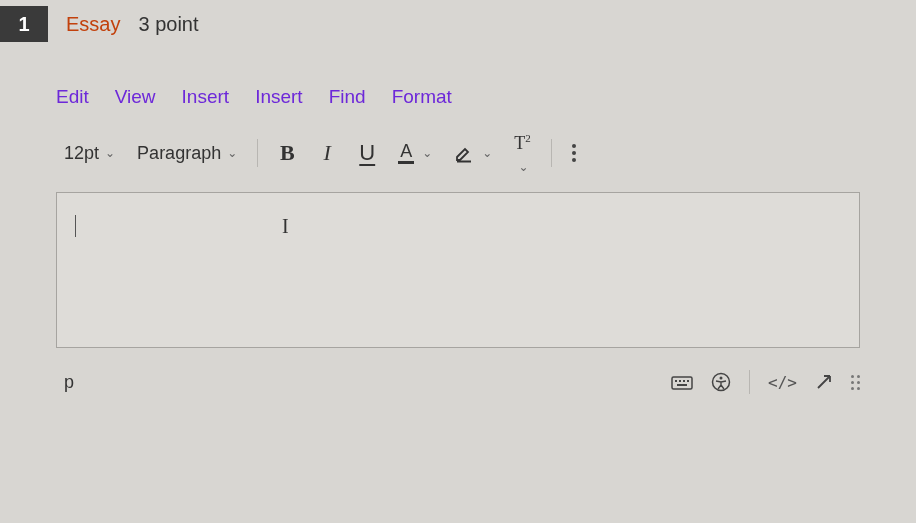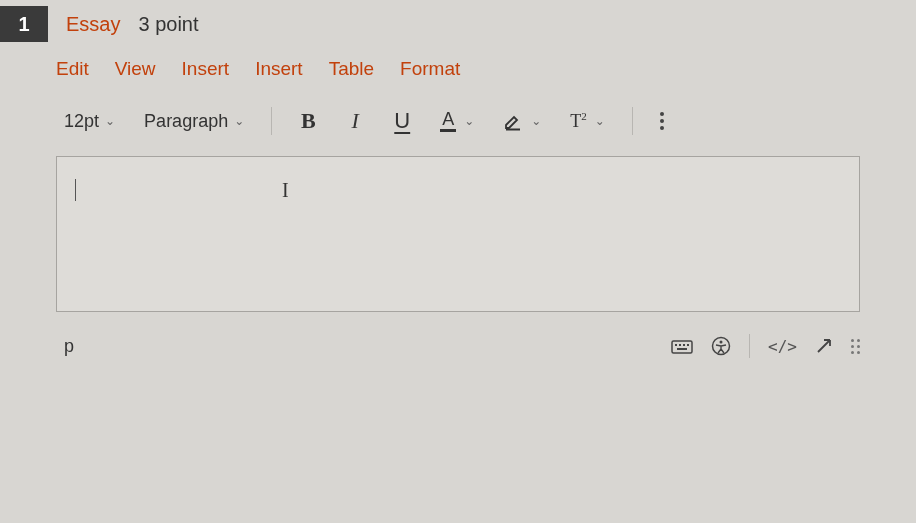--- a/index.html
+++ b/index.html
@@ -35,27 +35,28 @@
       font-size: 24px;
       font-weight: 500;
       color: #1a1a1a;
       padding: 8px 36px 16px 36px;
     }
     .menubar {
       display: flex;
       gap: 26px;
       padding: 6px 56px 14px 56px;
       font-size: 19px;
-      color: #c2410c;
+      color: #6d28d9;
+      margin-top: 28px;
     }
     .menubar > div { cursor: pointer; }
     .toolbar {
       display: flex;
       align-items: center;
-      gap: 13px;
+      gap: 6px;
       padding: 10px 56px 18px 56px;
       font-size: 18px;
       color: #333;
     }
     .tb-group { display: flex; align-items: center; gap: 4px; padding: 0 8px; cursor: pointer; }
     .chev { font-size: 12px; color: #666; margin-left: 2px; }
     .divider { width: 1px; height: 28px; background: #b8b6b2; margin: 0 6px; }
     .tb-btn {
       width: 34px; height: 34px;
       display: flex; align-items: center; justify-content: center;
@@ -125,21 +126,21 @@
     <div class="qtype">Essay</div>
     <div class="qpoints">3 point</div>
   </div>
 
 
   <div class="menubar">
     <div>Edit</div>
     <div>View</div>
     <div>Insert</div>
     <div>Insert</div>
-    <div>Table</div>
+    <div>Find</div>
     <div>Format</div>
   </div>
 
   <div class="toolbar">
     <div class="tb-group">
       <span>12pt</span>
       <span class="chev">⌄</span>
     </div>
     <div class="tb-group">
       <span>Paragraph</span>
@@ -164,21 +165,21 @@
     <div class="tb-group" style="gap:6px;">
       <div class="tb-highlight">
         <svg width="20" height="20" viewBox="0 0 20 20">
           <path d="M3 14 L11 6 L14 9 L6 17 L3 17 Z" fill="none" stroke="#333" stroke-width="1.8"></path>
           <line x1="3" y1="18.5" x2="17" y2="18.5" stroke="#333" stroke-width="2"></line>
         </svg>
       </div>
       <span class="chev">⌄</span>
     </div>
 
-    <div class="tb-group" style="gap:6px;">
+    <div class="tb-group" style="gap:6px;flex-direction:column;">
       <span class="tb-super"><span>T</span><sup>2</sup></span>
       <span class="chev">⌄</span>
     </div>
 
     <div class="divider"></div>
 
     <div class="more-dots">
       <span></span>
         <span></span>
         <span></span>

